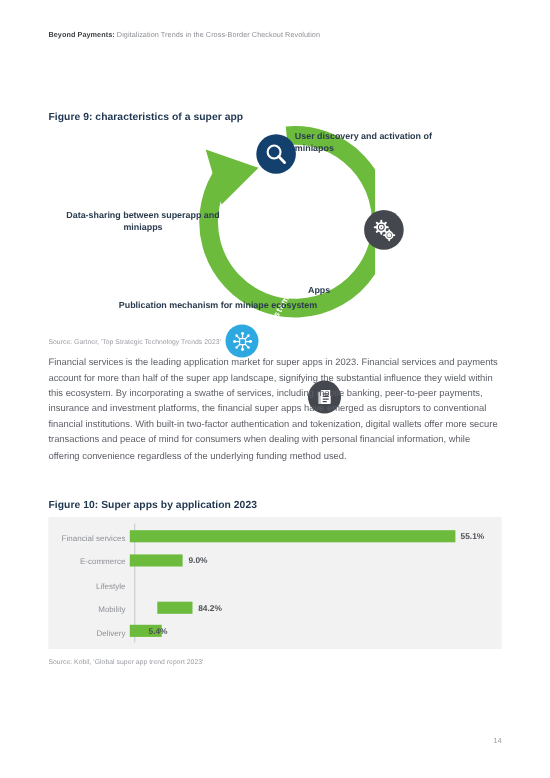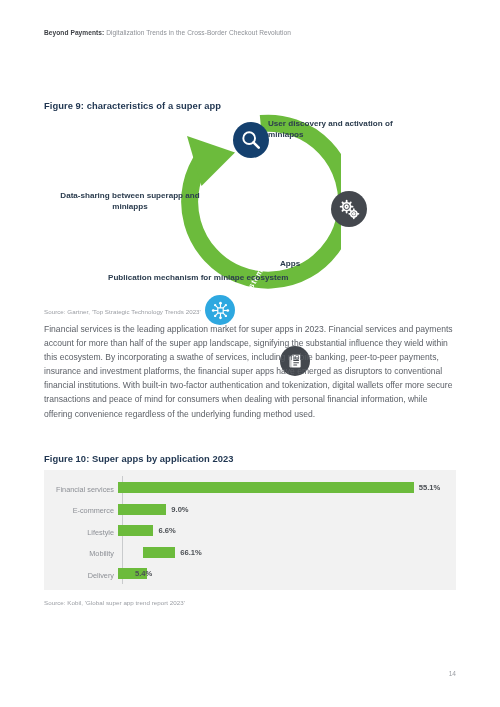--- a/index.html
+++ b/index.html
@@ -241,30 +241,26 @@
         </div>
         <div class="bar-row" style="top: 33.5px;">
           <div class="bar-cat">E-commerce</div>
           <div class="bar-track">
             <div class="bar-fill" style="width: 48.3px; background: rgb(108, 187, 60);"></div>
             <div class="bar-val" style="left: 53.3px;">9.0%</div>
           </div>
         </div>
         <div class="bar-row" style="top: 55px;">
           <div class="bar-cat">Lifestyle</div>
-          <div class="bar-track">
-            <div class="bar-fill" style="width: 35.42px; background: rgb(108, 187, 60);"></div>
-            <div class="bar-val" style="left: 40.42px;">6.6%</div>
-          </div>
         </div>
         <div class="bar-row" style="top: 76.5px; gap: 25px;">
           <div class="bar-cat">Mobility</div>
           <div class="bar-track">
             <div class="bar-fill" style="width: 32.2px; background: rgb(108, 187, 60);"></div>
-            <div class="bar-val" style="left: 37.2px;">66.1%</div>
+            <div class="bar-val" style="left: 37.2px;">84.2%</div>
           </div>
         </div>
         <div class="bar-row" style="top: 98px;">
           <div class="bar-cat">Delivery</div>
           <div class="bar-track">
             <div class="bar-fill" style="width: 28.98px; background: rgb(108, 187, 60);"></div>
             <div class="bar-val" style="left: 17px;">5.4%</div>
           </div>
         </div>
       </div>

